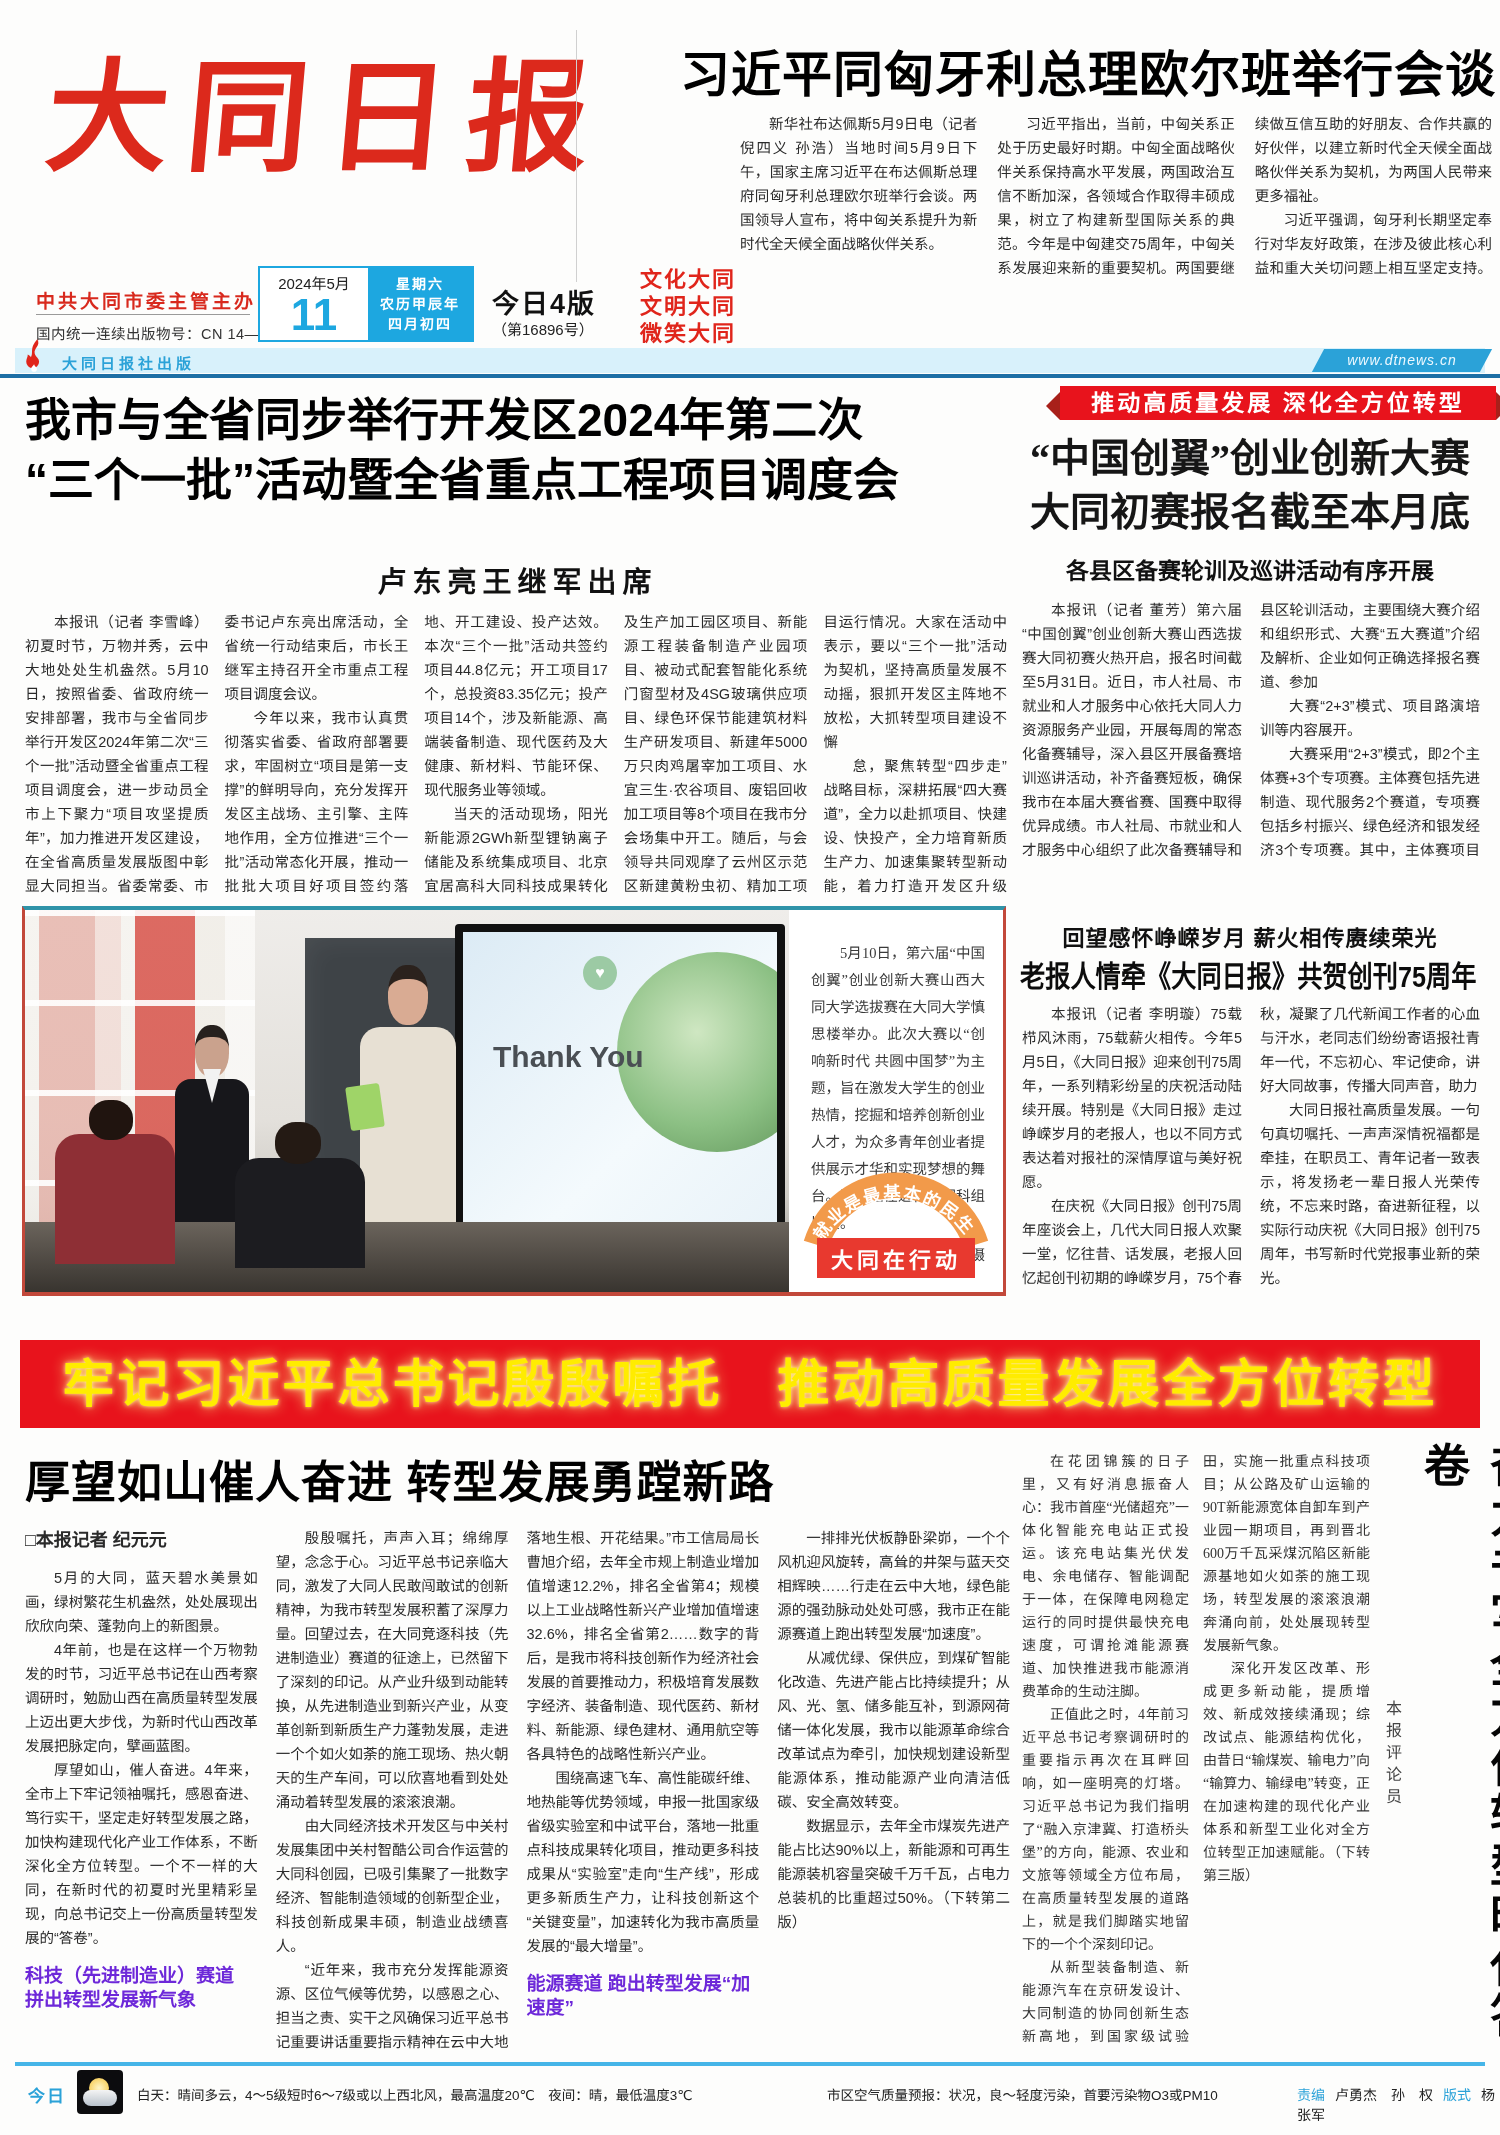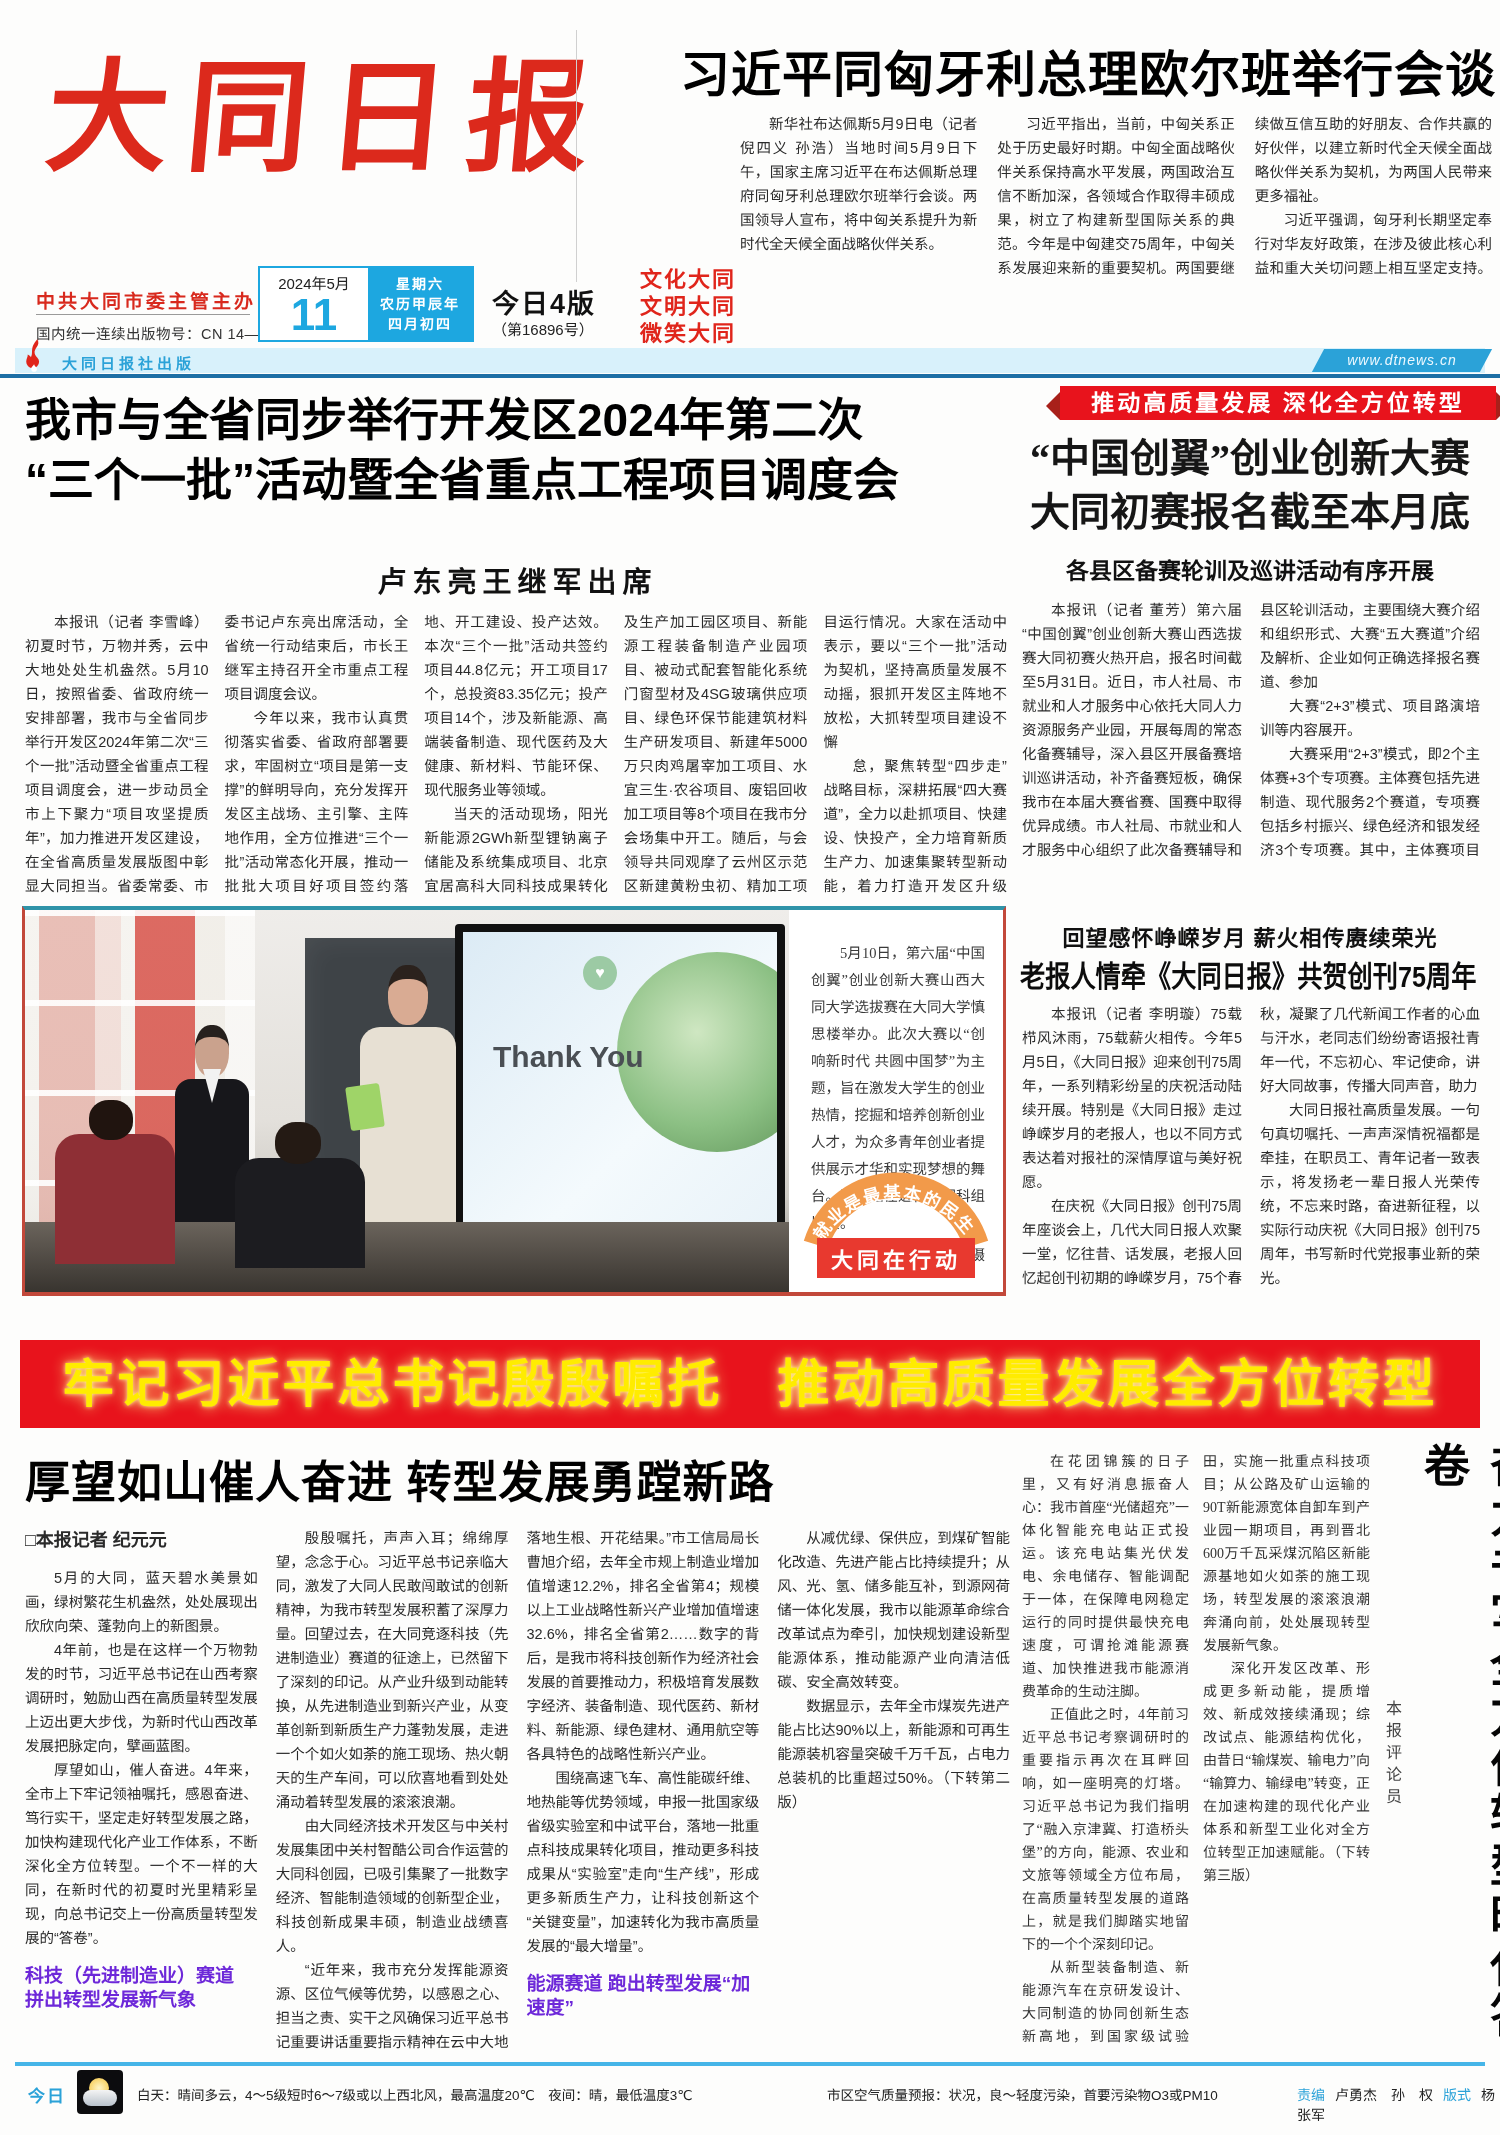--- a/index.html
+++ b/index.html
@@ -268,20 +268,21 @@
       </div>
     <p class="subhead-inline">科技（先进制造业）赛道 拼出转型发展新气象</p>
     <div>
         <p>殷殷嘱托，声声入耳；绵绵厚望，念念于心。习近平总书记亲临大同，激发了大同人民敢闯敢试的创新精神，为我市转型发展积蓄了深厚力量。回望过去，在大同竞逐科技（先进制造业）赛道的征途上，已然留下了深刻的印记。从产业升级到动能转换，从先进制造业到新兴产业，从变革创新到新质生产力蓬勃发展，走进一个个如火如荼的施工现场、热火朝天的生产车间，可以欣喜地看到处处涌动着转型发展的滚滚浪潮。</p>
         <p>由大同经济技术开发区与中关村发展集团中关村智酷公司合作运营的大同科创园，已吸引集聚了一批数字经济、智能制造领域的创新型企业，科技创新成果丰硕，制造业战绩喜人。</p>
         <p>“近年来，我市充分发挥能源资源、区位气候等优势，以感恩之心、担当之责、实干之风确保习近平总书记重要讲话重要指示精神在云中大地落地生根、开花结果。”市工信局局长曹旭介绍，去年全市规上制造业增加值增速12.2%，排名全省第4；规模以上工业战略性新兴产业增加值增速32.6%，排名全省第2……数字的背后，是我市将科技创新作为经济社会发展的首要推动力，积极培育发展数字经济、装备制造、现代医药、新材料、新能源、绿色建材、通用航空等各具特色的战略性新兴产业。</p>
         <p>围绕高速飞车、高性能碳纤维、地热能等优势领域，申报一批国家级省级实验室和中试平台，落地一批重点科技成果转化项目，推动更多科技成果从“实验室”走向“生产线”，形成更多新质生产力，让科技创新这个“关键变量”，加速转化为我市高质量发展的“最大增量”。</p>
       </div>
     <p class="subhead-inline">能源赛道 跑出转型发展“加速度”</p>
     <div>
+        <p>一排排光伏板静卧梁峁，一个个风机迎风旋转，高耸的井架与蓝天交相辉映……行走在云中大地，绿色能源的强劲脉动处处可感，我市正在能源赛道上跑出转型发展“加速度”。</p>
         <p>从减优绿、保供应，到煤矿智能化改造、先进产能占比持续提升；从风、光、氢、储多能互补，到源网荷储一体化发展，我市以能源革命综合改革试点为牵引，加快规划建设新型能源体系，推动能源产业向清洁低碳、安全高效转变。</p>
         <p>数据显示，去年全市煤炭先进产能占比达90%以上，新能源和可再生能源装机容量突破千万千瓦，占电力总装机的比重超过50%。（下转第二版）</p>
       </div>
   </div>
 
   <div class="abs news kai comm-body">
       <p>在花团锦簇的日子里，又有好消息振奋人心：我市首座“光储超充”一体化智能充电站正式投运。该充电站集光伏发电、余电储存、智能调配于一体，在保障电网稳定运行的同时提供最快充电速度，可谓抢滩能源赛道、加快推进我市能源消费革命的生动注脚。</p>
       <p>正值此之时，4年前习近平总书记考察调研时的重要指示再次在耳畔回响，如一座明亮的灯塔。习近平总书记为我们指明了“融入京津冀、打造桥头堡”的方向，能源、农业和文旅等领域全方位布局，在高质量转型发展的道路上，就是我们脚踏实地留下的一个个深刻印记。</p>
       <p>从新型装备制造、新能源汽车在京研发设计、大同制造的协同创新生态新高地，到国家级试验田，实施一批重点科技项目；从公路及矿山运输的90T新能源宽体自卸车到产业园一期项目，再到晋北600万千瓦采煤沉陷区新能源基地如火如荼的施工现场，转型发展的滚滚浪潮奔涌向前，处处展现转型发展新气象。</p>
       <p>深化开发区改革、形成更多新动能，提质增效、新成效接续涌现；综改试点、能源结构优化，由昔日“输煤炭、输电力”向“输算力、输绿电”转变，正在加速构建的现代化产业体系和新型工业化对全方位转型正加速赋能。（下转第三版）</p>

